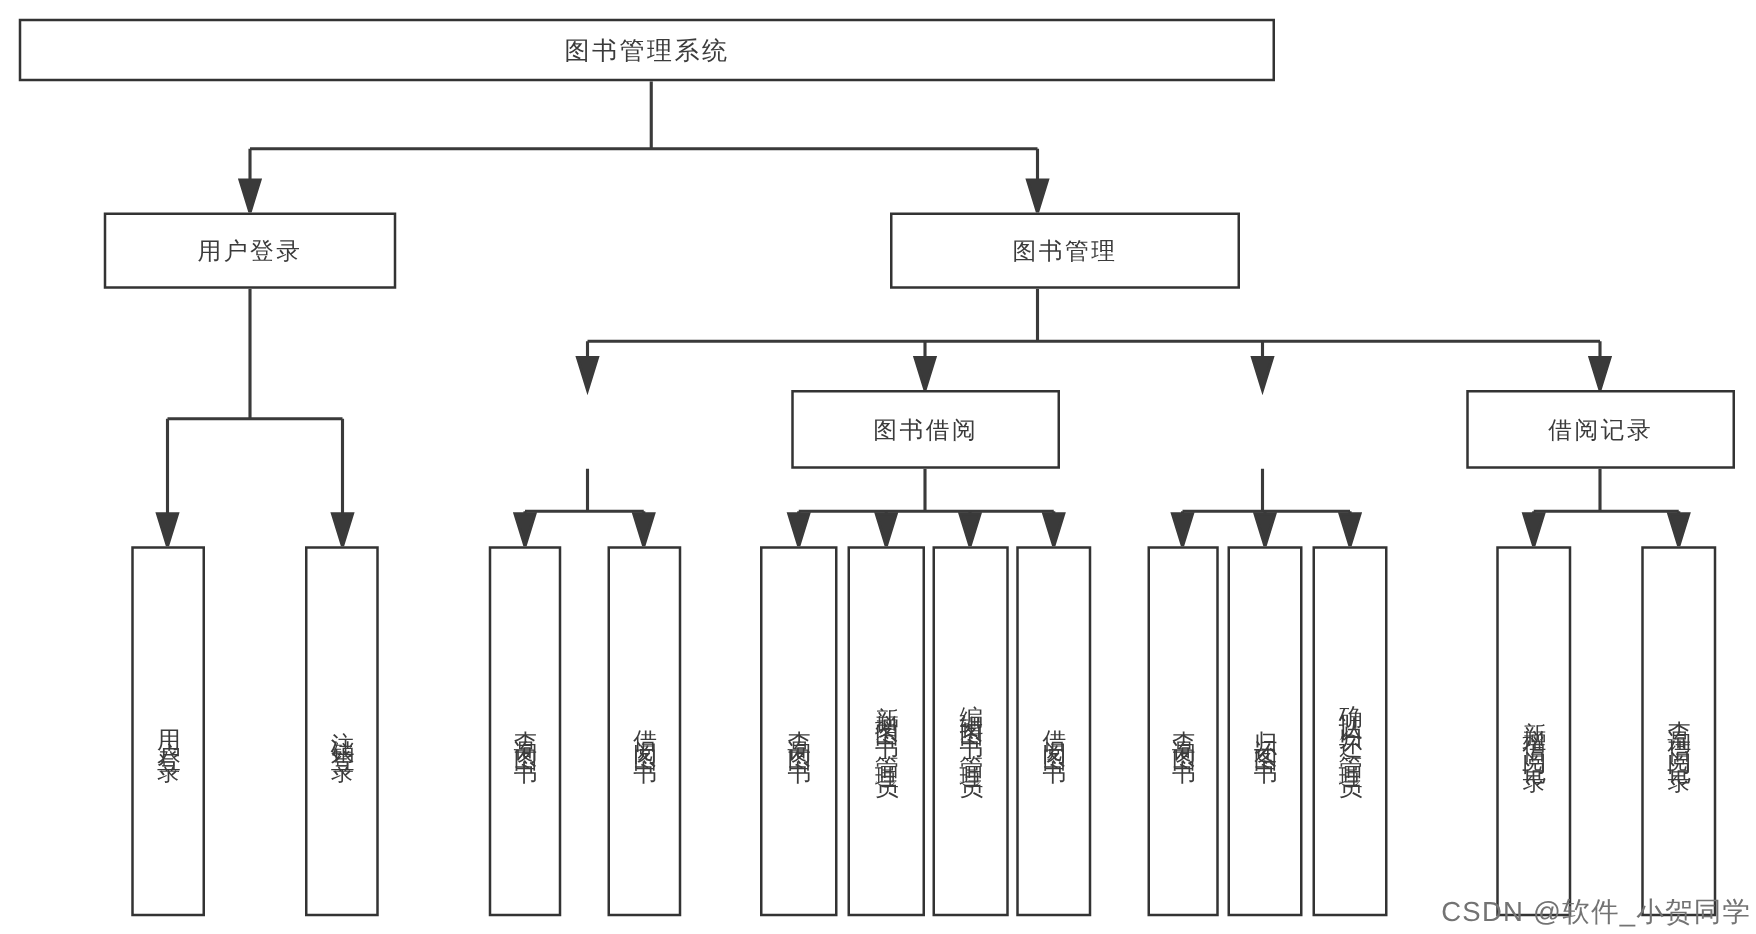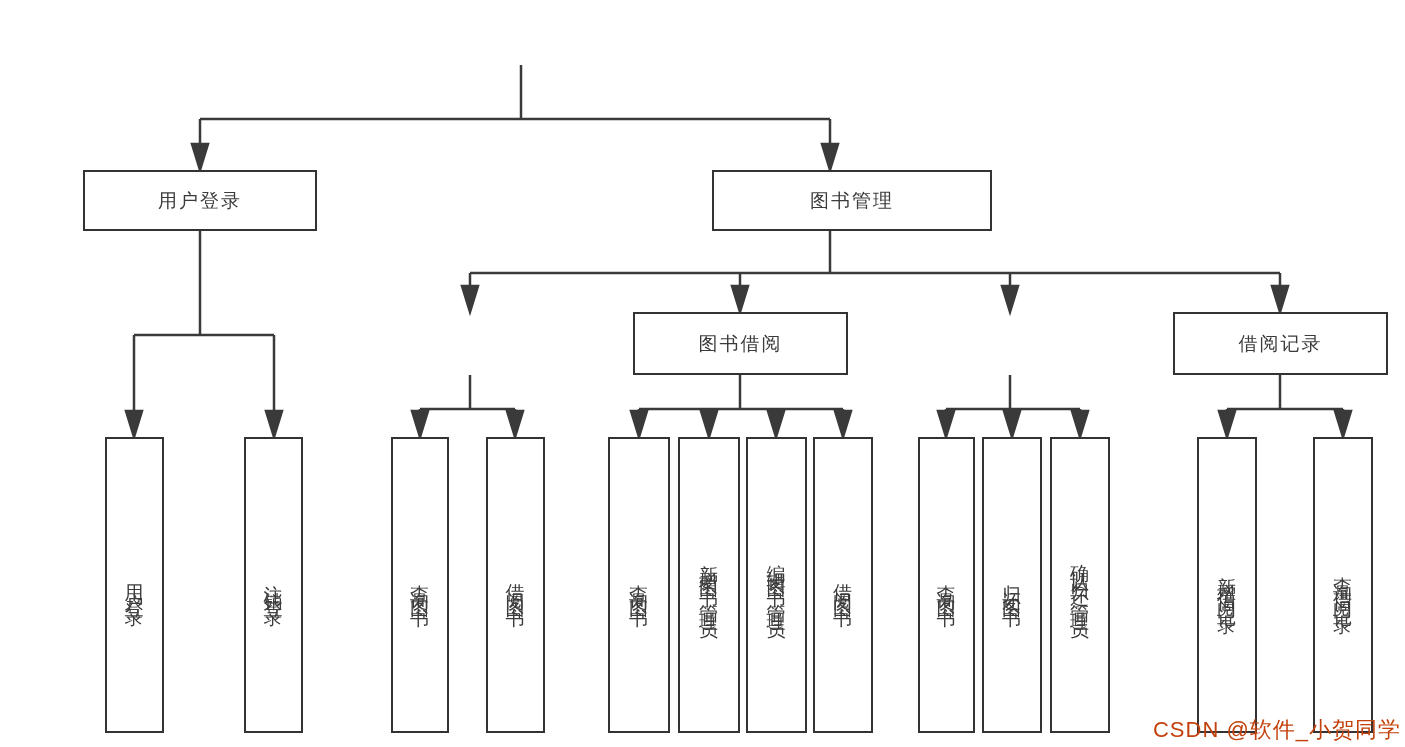--- a/index.html
+++ b/index.html
@@ -28,21 +28,21 @@
     text-orientation:mixed;
     font-size:19px;
     letter-spacing:0.42em;
     line-height:1;
   }
   #watermark{
     position:absolute;
     right:4px;
     top:715px;
     font-size:22px;
-    color:#c2410c;
+    color:#737373;
     letter-spacing:1px;
     white-space:nowrap;
     z-index:5;
   }
 </style>
 </head>
 <body>
 
 <div id="canvas">
 
@@ -103,20 +103,23 @@
 
       <line x1="1280" y1="375" x2="1280" y2="409"></line>
       <line x1="1227" y1="409" x2="1343" y2="409"></line>
       <line x1="1227" y1="409" x2="1227" y2="414"></line>
       <polygon points="1219,411 1235,411 1227,437"></polygon>
       <line x1="1343" y1="409" x2="1343" y2="414"></line>
       <polygon points="1335,411 1351,411 1343,437"></polygon>
     </g>
   </svg>
 
+  <div class="box" style="left:15px;top:15px;width:1005px;height:50px;">
+    <span class="root-label">图书管理系统</span>
+  </div>
 
   <div class="box" style="left:83px;top:170px;width:234px;height:61px;">
     <span class="h-label">用户登录</span>
   </div>
   <div class="box" style="left:712px;top:170px;width:280px;height:61px;">
     <span class="h-label">图书管理</span>
   </div>
 
   <div class="box" style="left:633px;top:312px;width:215px;height:63px;">
     <span class="h-label">图书借阅</span>

